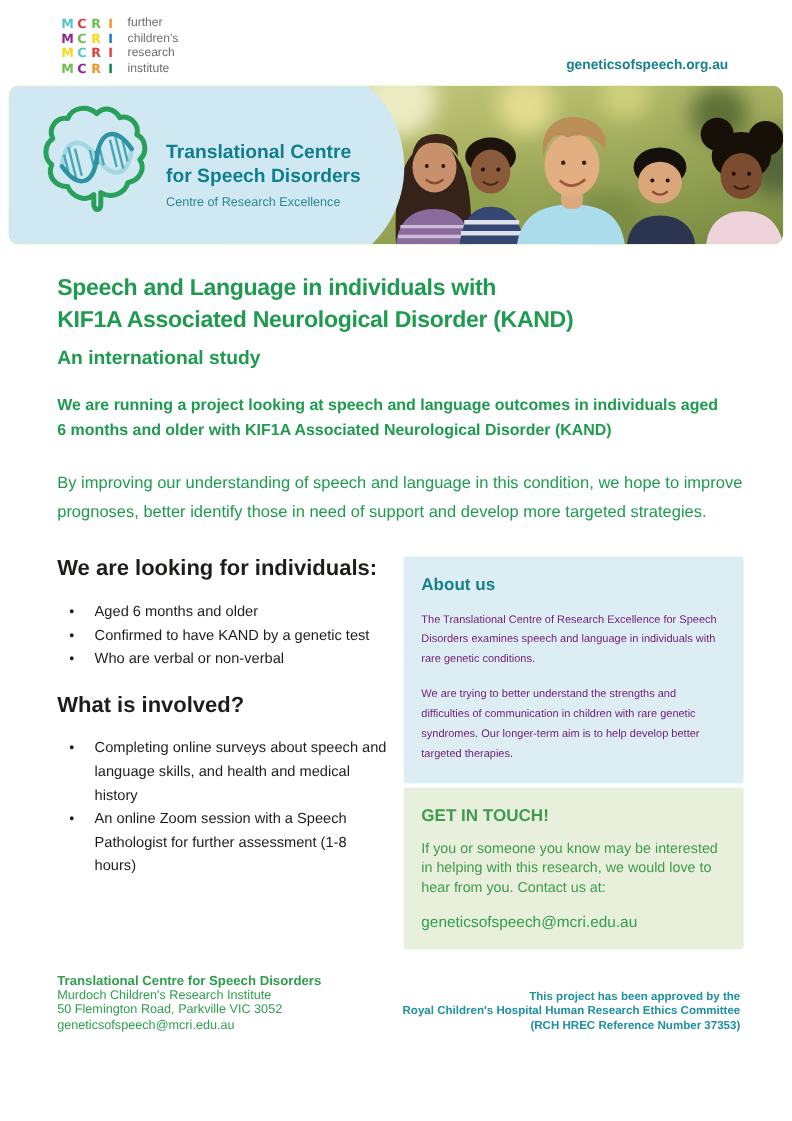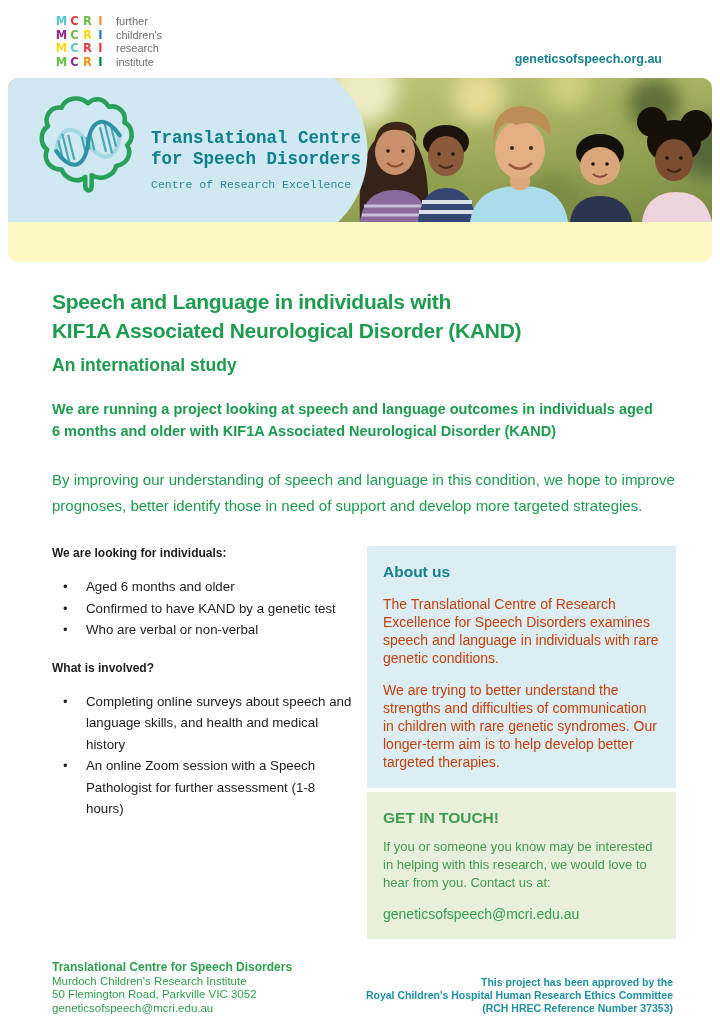--- a/index.html
+++ b/index.html
@@ -15,54 +15,54 @@
             padding:15px 58px 0 55px; height:78px; }
   .logo { display:flex; gap:9px; }
   .logo-grid { display:grid; grid-template-columns:repeat(4,13px); grid-auto-rows:13.5px; }
   .logo-grid span { font-family:"DejaVu Sans", sans-serif; font-weight:900;
                     font-size:11.5px; line-height:13.5px; text-align:center; }
   .logo-words div { font-size:11px; color:#6d6e71; line-height:13.5px; }
   .website { margin-top:37px; color:#17818f; font-weight:bold; font-size:12.5px;
              text-decoration:none; }
 
   
-  .banner { position:relative; margin:0 8px; height:184px; border-radius:10px;
-            overflow:hidden; background:#fef9c3;font-family:Liberation Mono, monospace; }
+  .banner { position:relative; margin:0 8px; height:144px; border-radius:10px;
+            overflow:hidden; background:#bef264; }
   .banner .photo { position:absolute; left:0; top:0; z-index:0; }
   .banner .panel { position:absolute; left:0; top:0; z-index:1; }
   .banner .brain { position:absolute; left:30px; top:13px; z-index:2; }
   .banner-text { position:absolute; left:143px; top:50px; z-index:2; }
   .banner-title { color:#0f7f8e; font-weight:bold; font-size:17.5px; line-height:21px; }
   .banner-sub { color:#2a8a96; font-size:11.5px; margin-top:8px; }
 
   
   .main { padding:0 44px 0 52px; }
   .page-title { color:#1e9b4f; font-size:21px; line-height:29px; font-weight:bold;
                 letter-spacing:-0.3px; margin:25px 0 0 0; }
   .study-subtitle { color:#1e9b4f; font-size:17.5px; font-weight:bold; margin-top:10px; }
   .intro-bold { color:#1e9b4f; font-weight:bold; font-size:14.5px; line-height:22px;
                 max-width:612px; margin-top:22px; }
   .intro-reg { color:#1e9b4f; font-size:15px; line-height:25.5px; max-width:630px;
                margin-top:25px; }
 
   .columns { display:flex; gap:13px; margin-top:28px; }
   .col-left { width:309px; }
   .col-right { width:309px; }
-  h3.sec { font-size:12px; font-weight:bold; color:#1d1d1b; margin:0; }
+  h3.sec { font-size:20px; font-weight:bold; color:#1d1d1b; margin:0; }
   h3.sec.second { margin-top:20px; }
   ul.bullets { list-style:none; margin:16px 0 0 0; padding:0;
                font-size:13.3px; line-height:21.5px; color:#1d1d1b; }
   ul.bullets li { position:relative; padding-left:34px; }
   ul.bullets li::before { content:"\2022"; position:absolute; left:11px; font-size:13px; }
 
   .box { width:309px; padding:15px 16px 17px 16px; border-radius:2px; }
   .about-box { background:#dcedf4; }
   .touch-box { background:#e8efdb; margin-top:4px; }
   .about-box h4 { color:#15808f; font-size:15.5px; margin:2px 0 0 0; }
-  .about-box p { color:#c2410c; font-size:14px; line-height:18px; margin:14px 0 0 0; }
+  .about-box p { color:#701a75; font-size:10px; line-height:18px; margin:14px 0 0 0; }
   .touch-box h4 { color:#3f9b4e; font-size:15.5px; margin:2px 0 0 0; }
   .touch-box p { color:#3f9b4e; font-size:13px; line-height:18px; margin:11px 0 0 0; }
   .touch-email { display:block; color:#2f9e4d; font-size:14px; margin-top:14px;
                  text-decoration:none; }
 
   
   .footer { display:flex; justify-content:space-between; align-items:flex-end;
             padding:22px 47px 0 52px; }
   .footer-left { color:#2f9e4d; font-size:11.5px; line-height:13.5px; }
   .footer-left .org { font-weight:bold; font-size:12px; }

